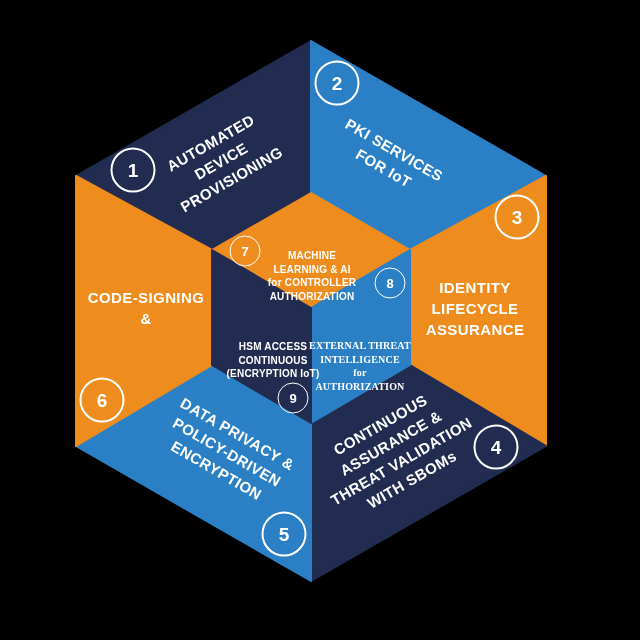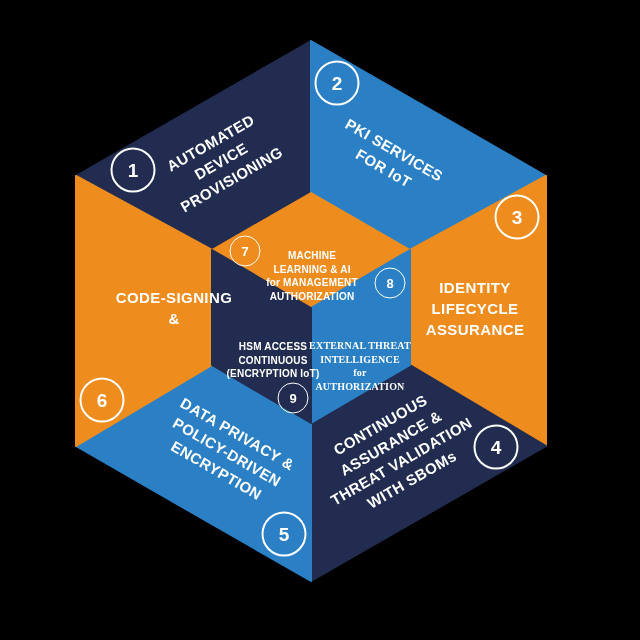--- a/index.html
+++ b/index.html
@@ -109,29 +109,29 @@
     <div>THREAT VALIDATION</div>
     <div>WITH SBOMs</div>
   </div>
 
   <div class="label outer rot-cw" style="left:227px; top:452px;">
     <div>DATA PRIVACY &amp;</div>
     <div>POLICY-DRIVEN</div>
     <div>ENCRYPTION</div>
   </div>
 
-  <div class="label outer" style="left:146px; top:308px;margin-left:28px;">
+  <div class="label outer" style="left:146px; top:308px;">
     <div>CODE-SIGNING</div>
     <div>&amp;</div>
   </div>
 
   <div class="label inner" style="left:312px; top:247px;">
     <div>MACHINE</div>
     <div>LEARNING &amp; AI</div>
-    <div>for MANAGEMENT</div>
+    <div>for CONTROLLER</div>
     <div>AUTHORIZATION</div>
   </div>
 
   <div class="label inner" style="left:360px; top:337px;font-family:Liberation Serif, serif;">
     <div>EXTERNAL THREAT</div>
     <div>INTELLIGENCE</div>
     <div>for</div>
     <div>AUTHORIZATION</div>
   </div>
 

